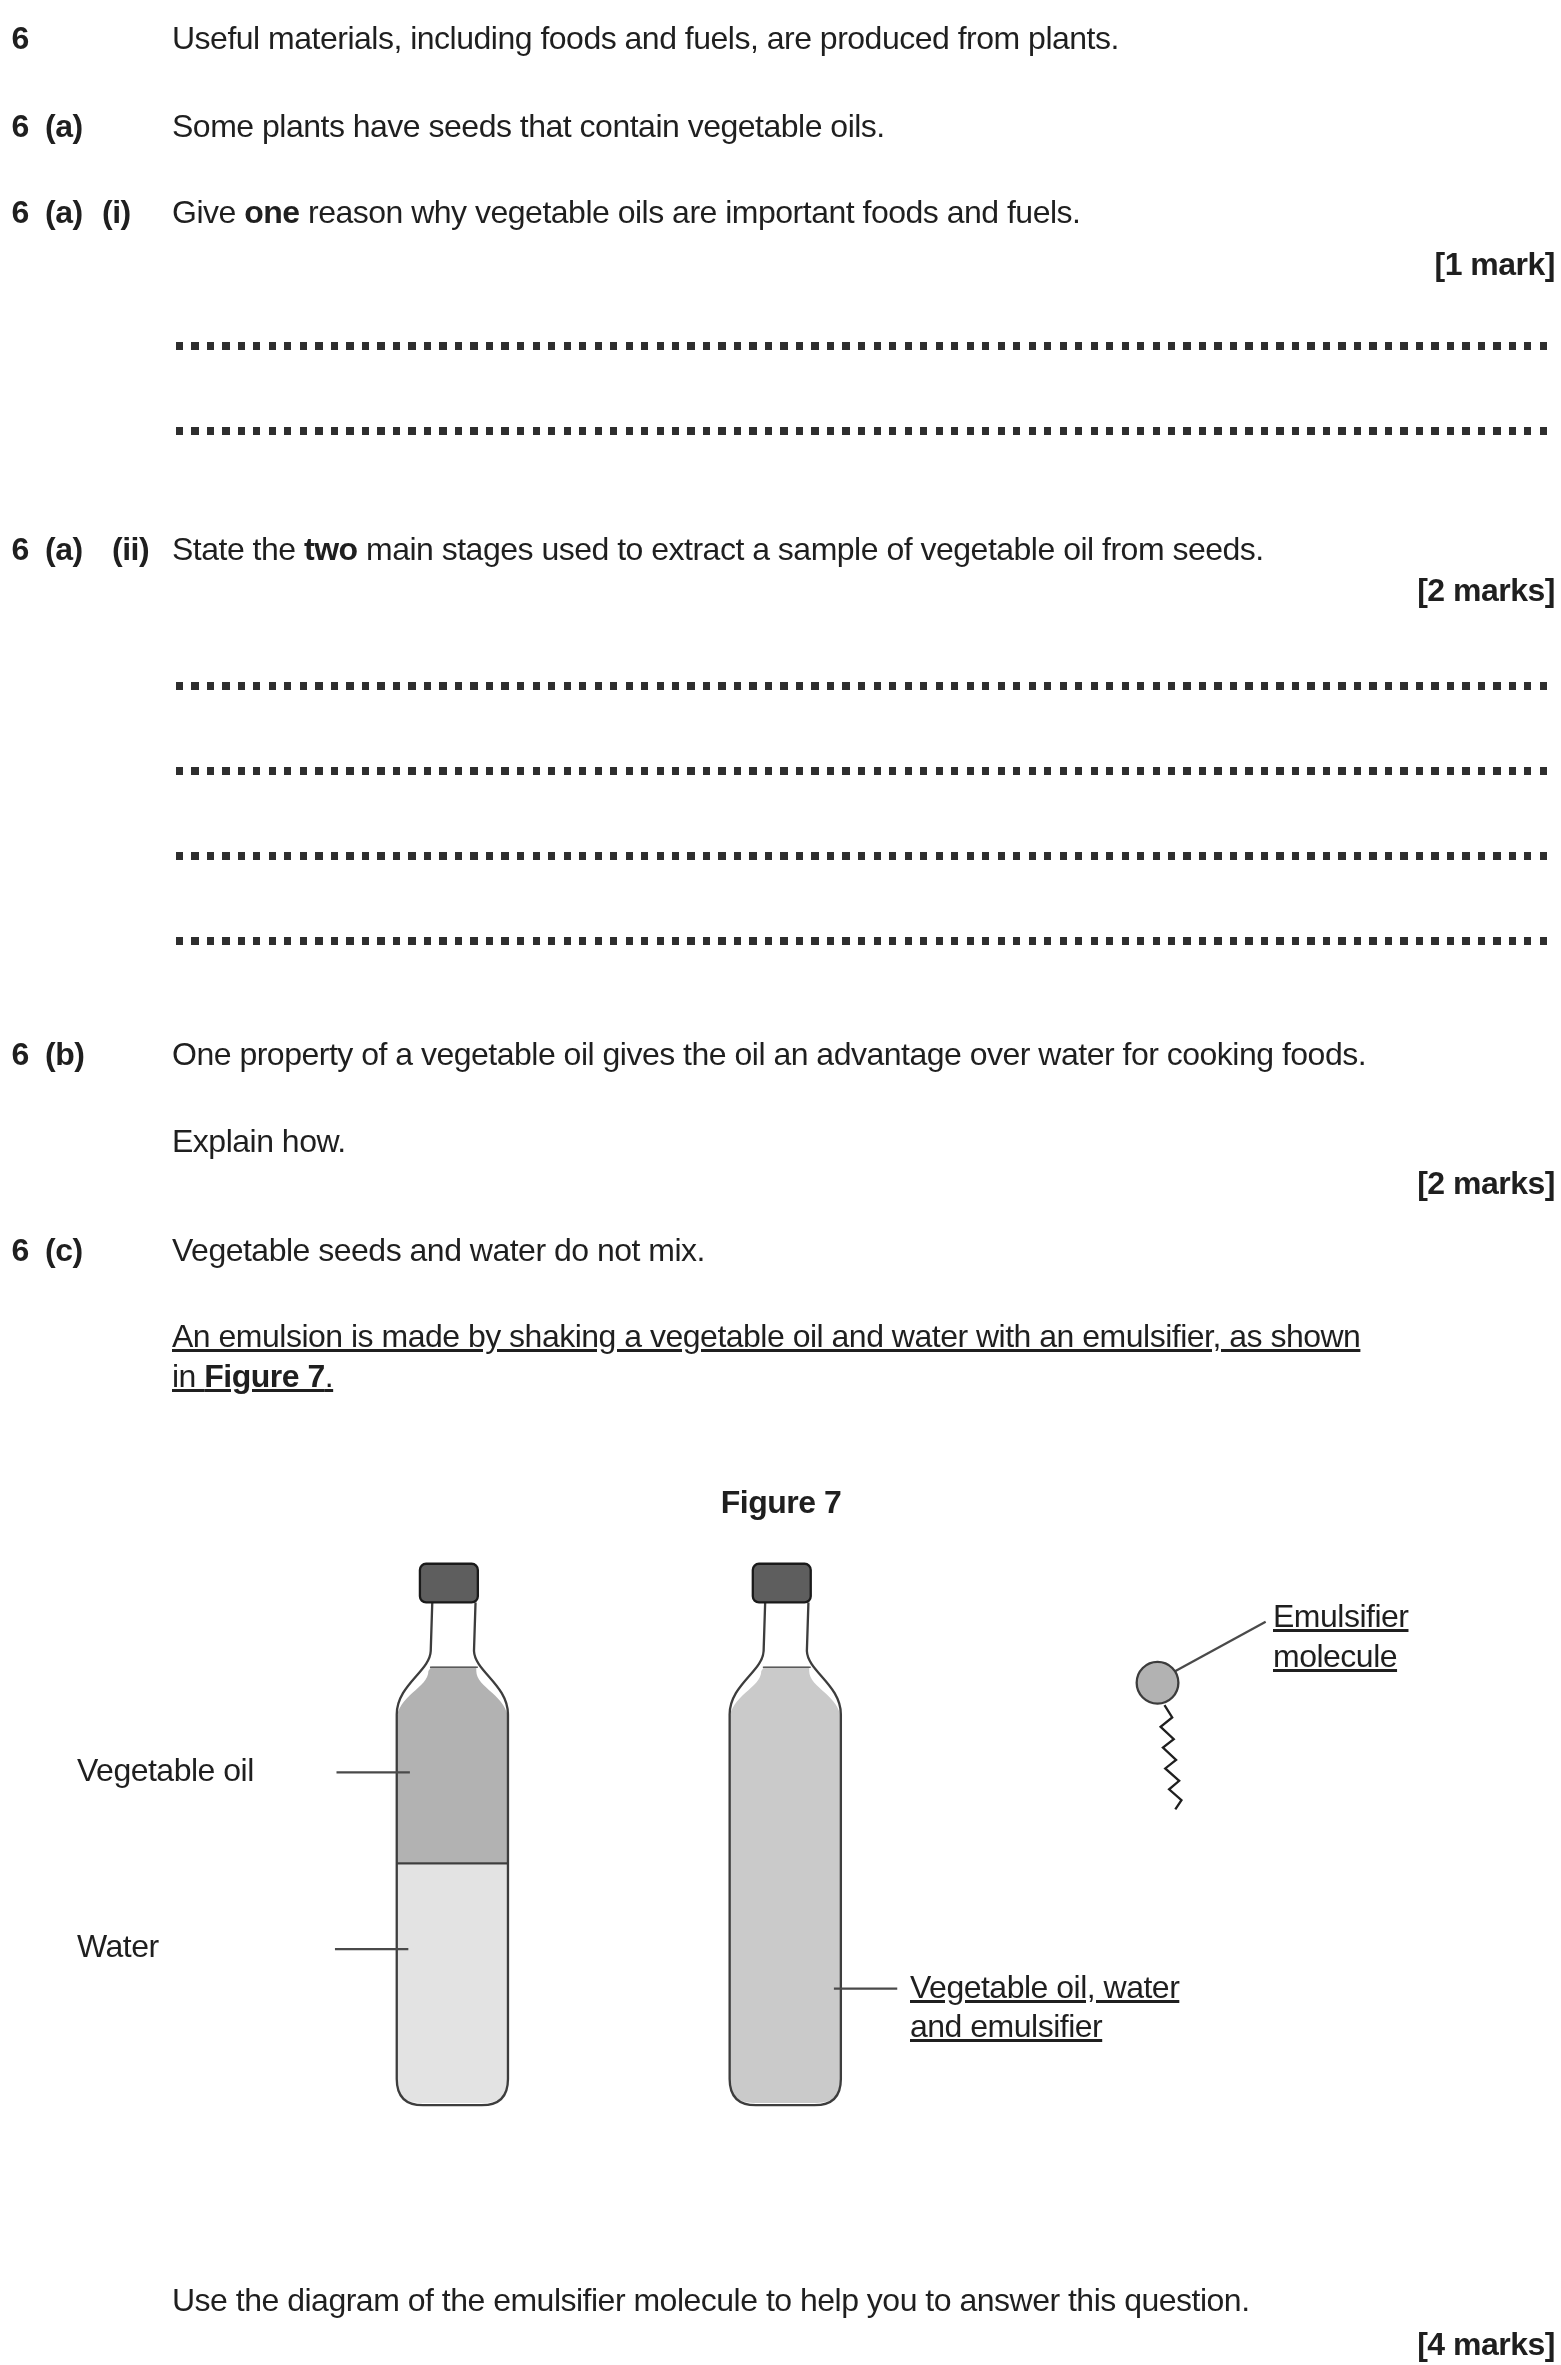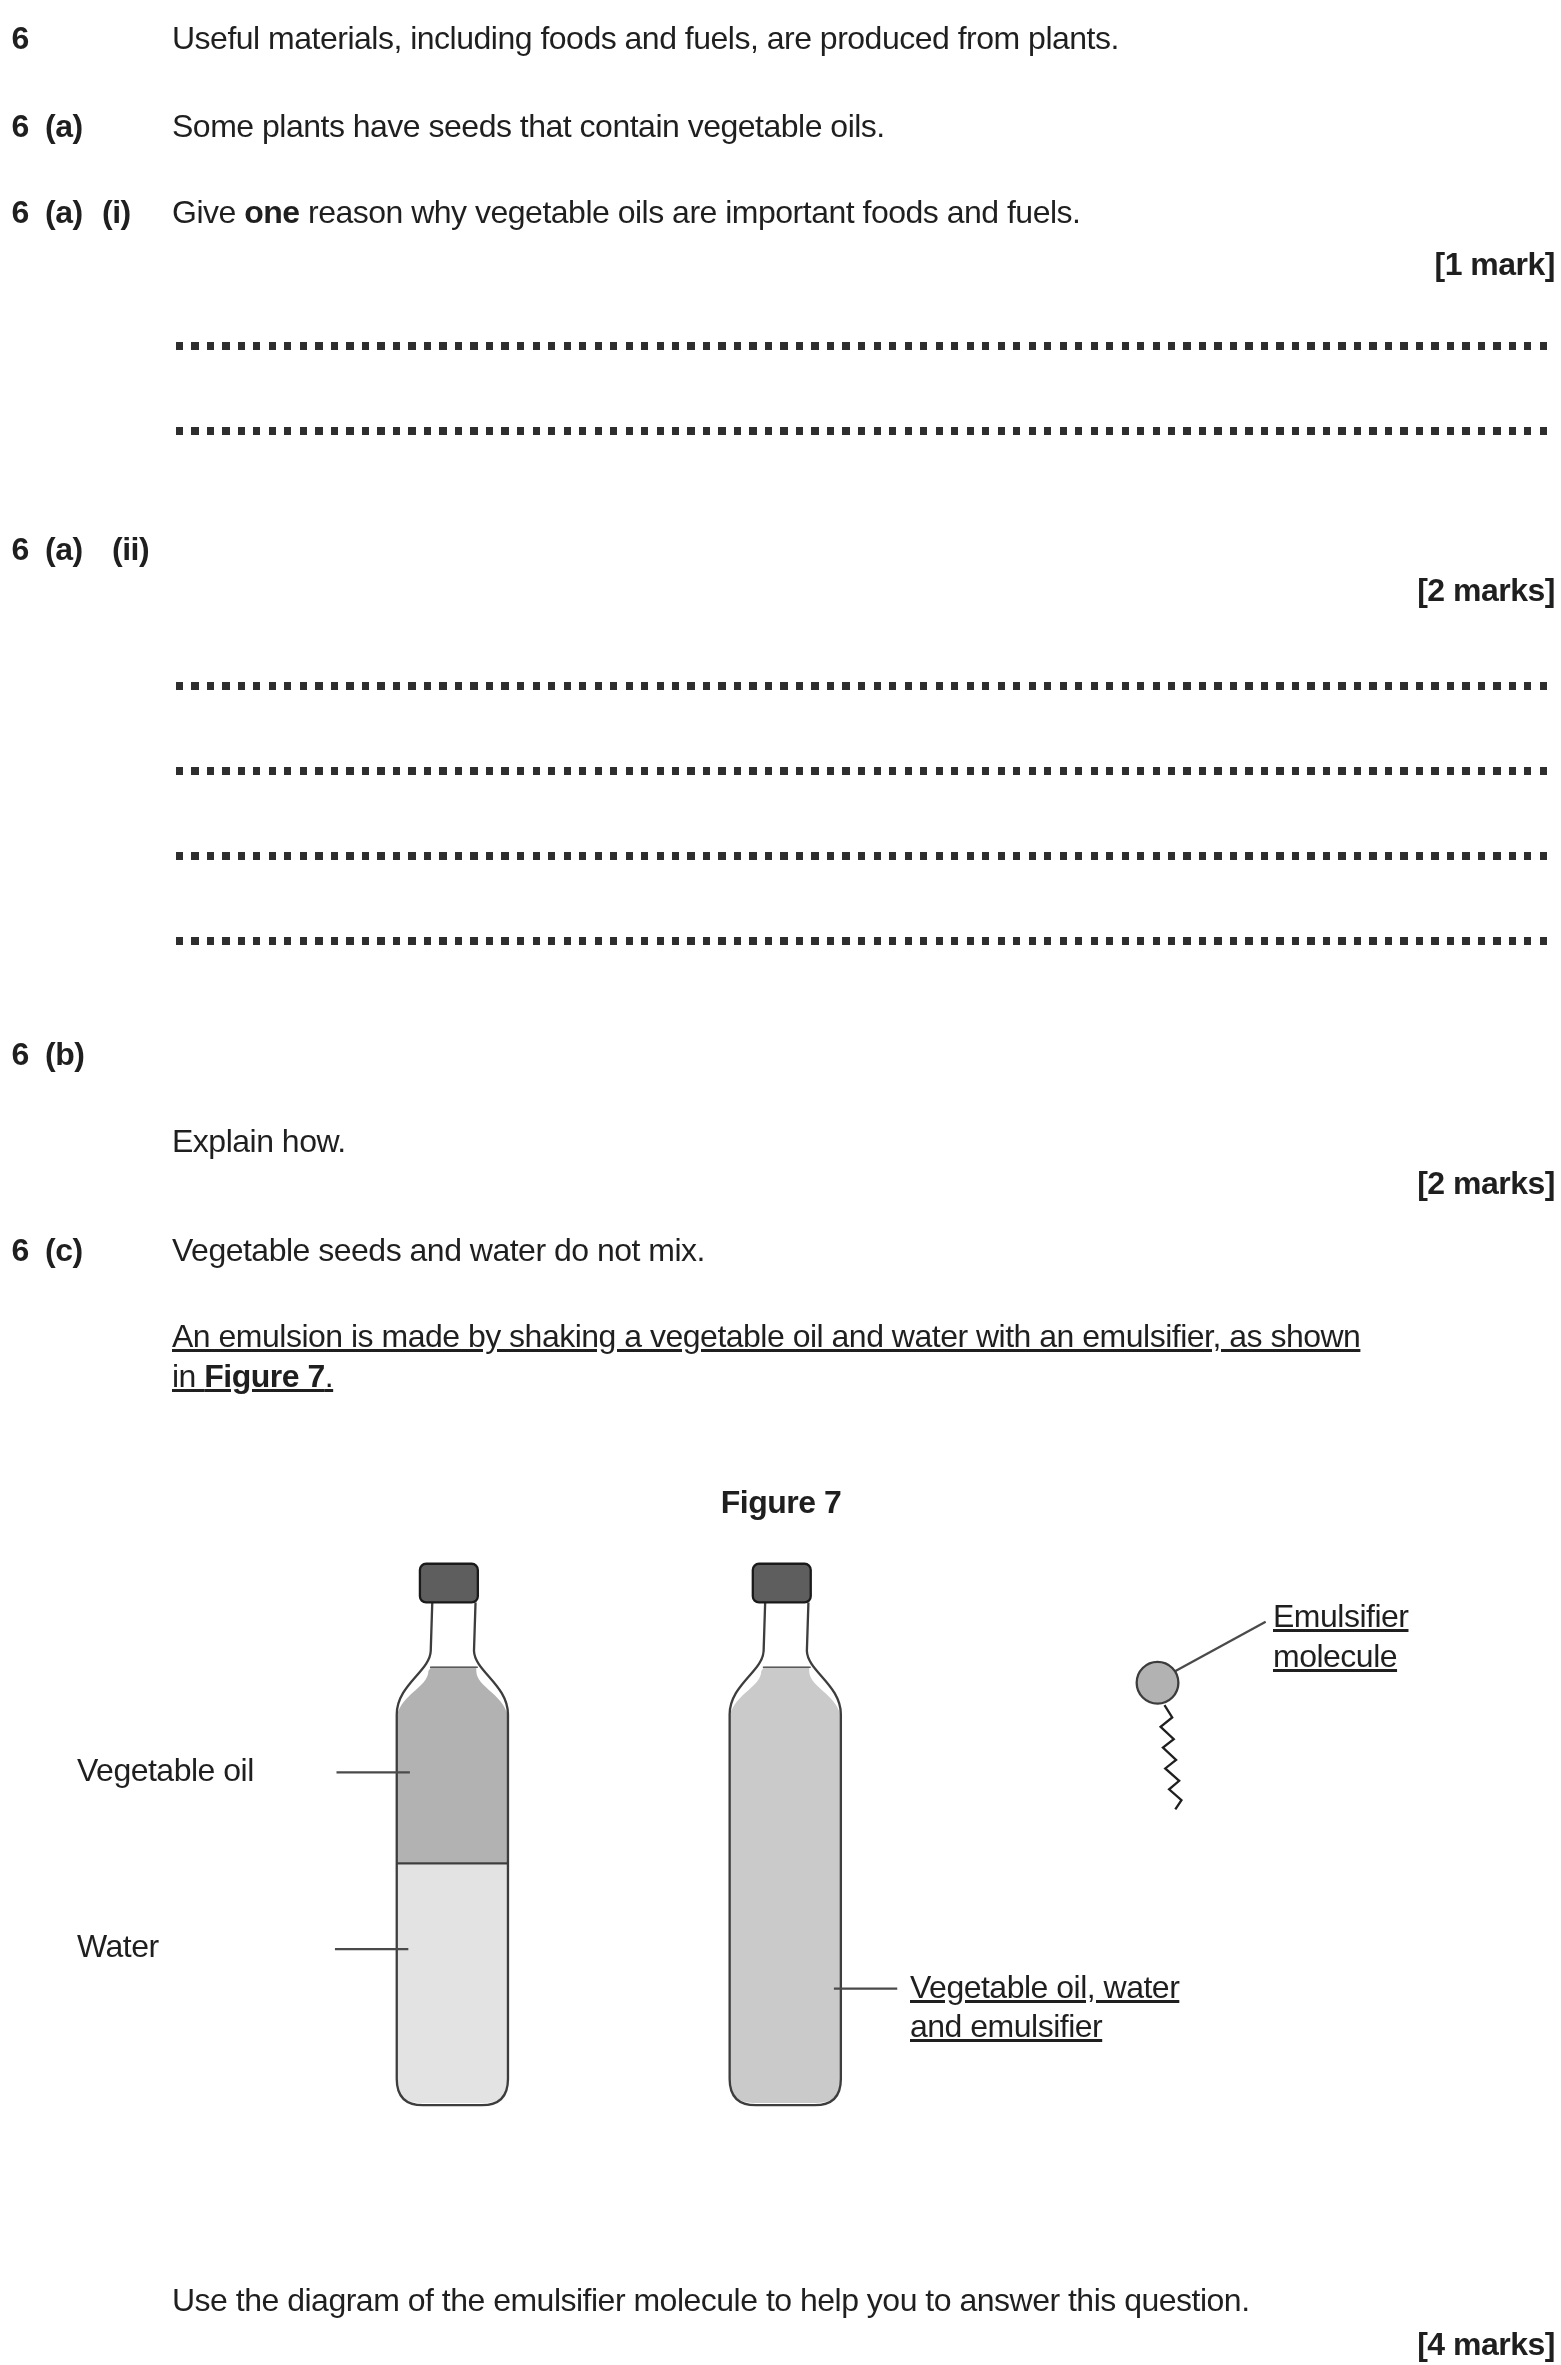--- a/index.html
+++ b/index.html
@@ -46,29 +46,33 @@
     <span>Give </span><span class="b">one</span><span> reason why vegetable oils are important foods and fuels.</span>
   </div>
   <div class="marks" style="top:244px">[1 mark]</div>
 
   <div class="dots" style="top:342px"></div>
   <div class="dots" style="top:427px"></div>
 
   <div class="qnum" style="left:11.6px;top:529px">6</div>
   <div class="qnum" style="left:45px;top:529px">(a)</div>
   <div class="qnum" style="left:112px;top:529px">(ii)</div>
+  <div class="qtext" style="top:529px">
+    <span>State the </span><span class="b">two</span><span> main stages used to extract a sample of vegetable oil from seeds.</span>
+  </div>
   <div class="marks" style="top:570px">[2 marks]</div>
 
   <div class="dots" style="top:682px"></div>
   <div class="dots" style="top:767px"></div>
   <div class="dots" style="top:852px"></div>
   <div class="dots" style="top:937px"></div>
 
   <div class="qnum" style="left:11.6px;top:1034px">6</div>
   <div class="qnum" style="left:45px;top:1034px">(b)</div>
+  <div class="qtext" style="top:1034px">One property of a vegetable oil gives the oil an advantage over water for cooking foods.</div>
   <div class="qtext" style="top:1121px">Explain how.</div>
   <div class="marks" style="top:1163px">[2 marks]</div>
 
   <div class="qnum" style="left:11.6px;top:1230px">6</div>
   <div class="qnum" style="left:45px;top:1230px">(c)</div>
   <div class="qtext" style="top:1230px">Vegetable seeds and water do not mix.</div>
 
   <div class="qtext" style="top:1316px">
     <span class="line">An emulsion is made by shaking a vegetable oil and water with an emulsifier, as shown</span>
     <span class="line"><span>in </span><span class="b">Figure 7</span><span>.</span></span>

